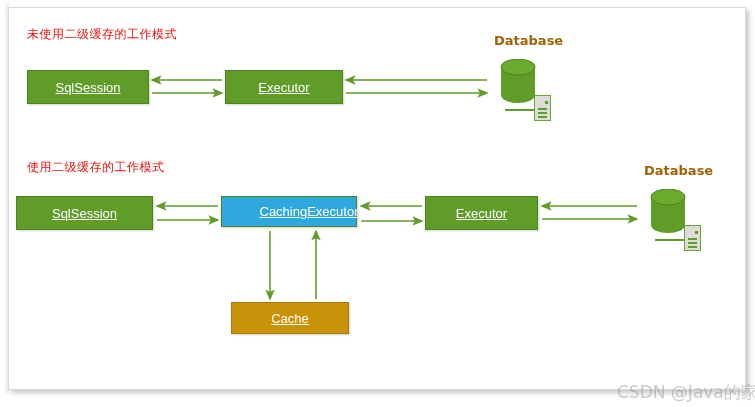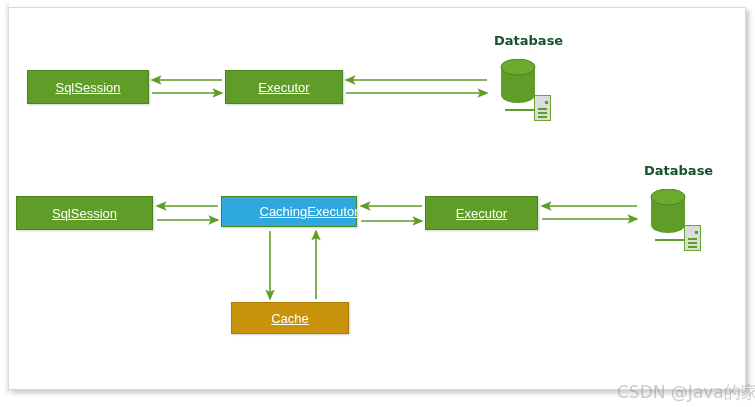--- a/index.html
+++ b/index.html
@@ -75,21 +75,21 @@
   }
   .node.gold {
     background: #c8920a;
     border: 1px solid #a87a07;
   }
 
   
   .db-group { position: absolute; }
   .db-label {
     position: absolute;
-    color: #14532d;
+    color: #a16207;
     font-size: 13px;
     font-weight: bold;
     white-space: nowrap;
     font-family: "DejaVu Sans", "Liberation Sans", sans-serif;
   }
   .db-cyl {
     position: absolute;
     width: 36px;
     height: 44px;
   }
@@ -153,20 +153,21 @@
   }
 </style>
 </head>
 <body>
 
 <div id="canvas">
 
   <div class="frame-edge-left"></div>
   <div class="page-frame"></div>
 
+  <div class="section-title" style="left:27px; top:26px;">未使用二级缓存的工作模式</div>
 
   <div class="node green" style="left:27px; top:70px; width:122px; height:34px;">SqlSession</div>
 
   <div class="node green" style="left:225px; top:70px; width:118px; height:34px;">Executor</div>
 
   <div class="db-group" style="left:490px; top:33px; width:90px; height:85px;">
     <div class="db-label" style="left:4px; top:0px;">Database</div>
     <div class="db-cyl" style="left:10px; top:26px;">
       <svg width="36" height="44" viewBox="0 0 36 44">
         <path d="M1 8 L1 36 A17 8 0 0 0 35 36 L35 8 Z" fill="#5f9c28"></path>
@@ -176,20 +177,21 @@
     </div>
     <div class="db-stub" style="left:15px; top:76px; width:30px;"></div>
     <div class="db-doc" style="left:44px; top:62px;">
       <i class="dot"></i>
         <i class="bar1"></i>
         <i class="bar2"></i>
         <i class="bar3"></i>
     </div>
   </div>
 
+  <div class="section-title" style="left:27px; top:159px;">使用二级缓存的工作模式</div>
 
   <div class="node green" style="left:16px; top:196px; width:137px; height:34px;">SqlSession</div>
 
   <div class="node blue" style="left:221px; top:196px; width:136px; height:31px;padding-left:40px;">CachingExecutor</div>
 
   <div class="node green" style="left:425px; top:196px; width:113px; height:34px;">Executor</div>
 
   <div class="node gold" style="left:231px; top:302px; width:118px; height:32px;">Cache</div>
 
   <div class="db-group" style="left:640px; top:163px; width:95px; height:85px;">

